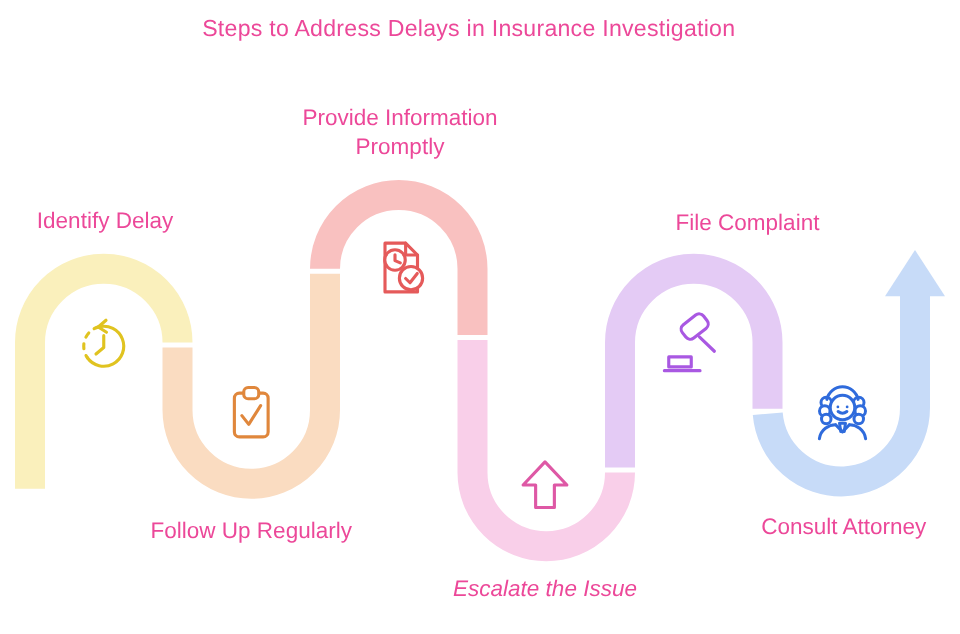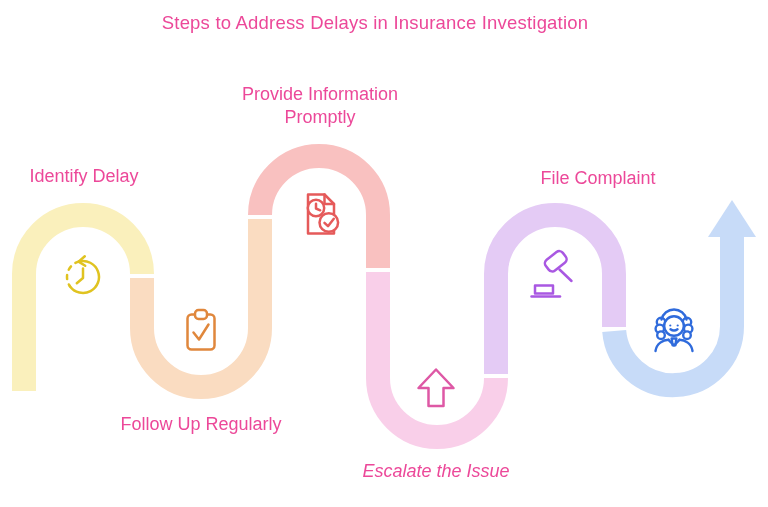--- a/index.html
+++ b/index.html
@@ -109,14 +109,15 @@
   <div class="step-label label-follow">Follow Up Regularly</div>
 
   <div class="step-label label-identify">Identify Delay</div>
 
   <div class="step-label label-provide">Provide Information Promptly</div>
 
   <div class="step-label label-escalate">Escalate the Issue</div>
 
   <div class="step-label label-file">File Complaint</div>
 
+  <div class="step-label label-consult">Consult Attorney</div>
 
 </div>
 
 </body></html>

